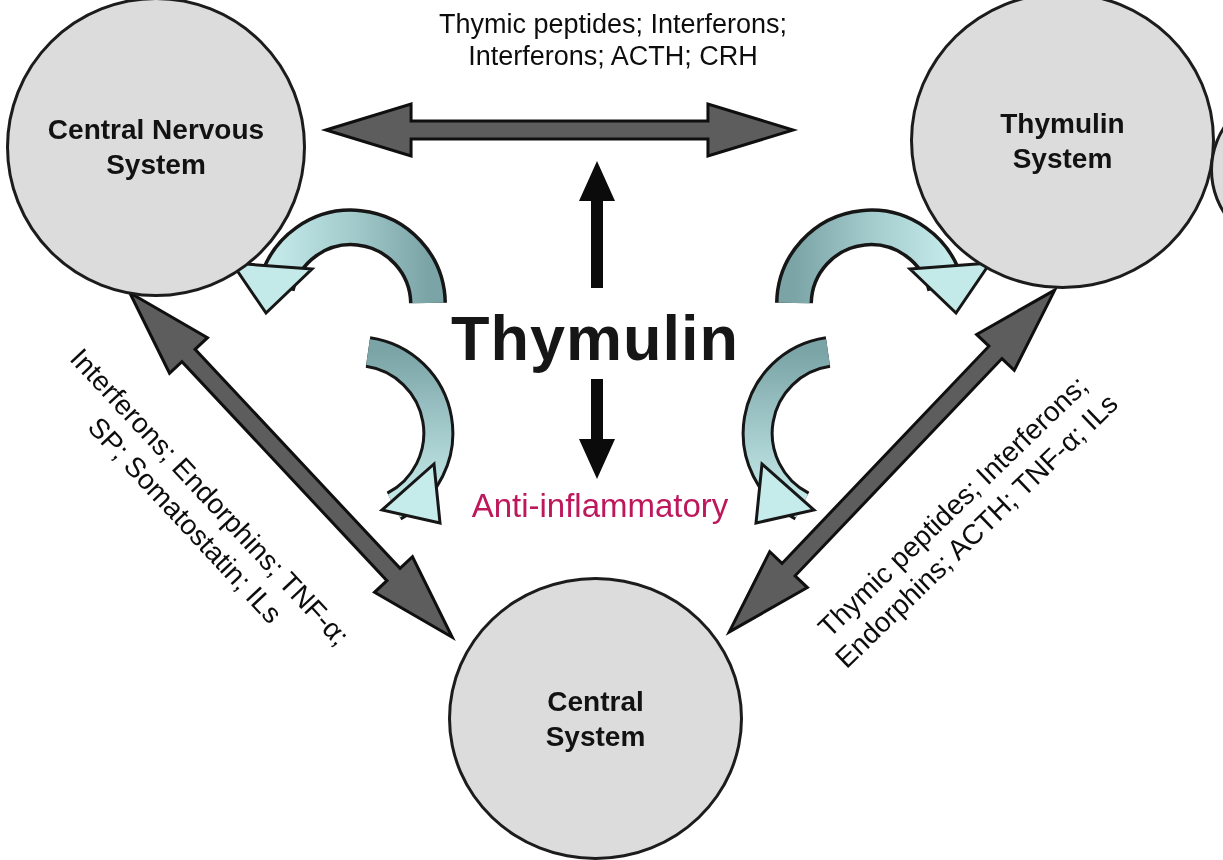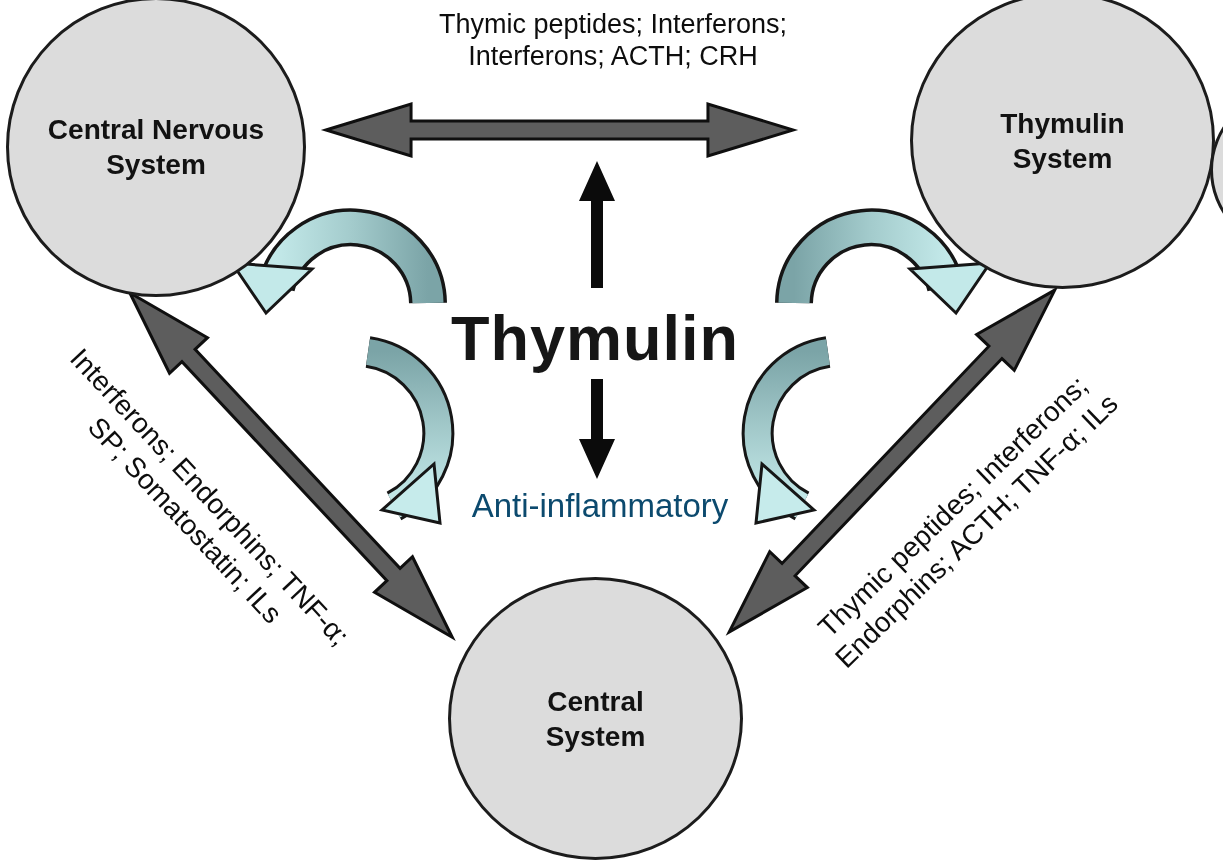--- a/index.html
+++ b/index.html
@@ -11,21 +11,21 @@
   .node{
     background:#dcdcdc;border:3px solid #1c1c1c;border-radius:50%;
     display:flex;align-items:center;justify-content:center;text-align:center;
     box-sizing:border-box;
   }
   .node-label{font-weight:bold;font-size:28px;line-height:35px;color:#121212;}
   .center-title{
     font-weight:bold;font-size:63px;letter-spacing:1px;color:#161616;
     text-align:center;
   }
-  .sub-label{font-size:33px;color:#0c4a6e;text-align:center;}
+  .sub-label{font-size:33px;color:#be185d;text-align:center;}
   .edge-label{font-size:27px;line-height:32px;text-align:center;color:#0d0d0d;}
   .edge-label-diag{font-size:28px;line-height:34px;text-align:center;color:#0d0d0d;white-space:nowrap;}
   .rot{transform-origin:center center;}
   svg{display:block;overflow:visible;}
 </style>
 </head>
 <body>
 
 <div id="figure">
 

